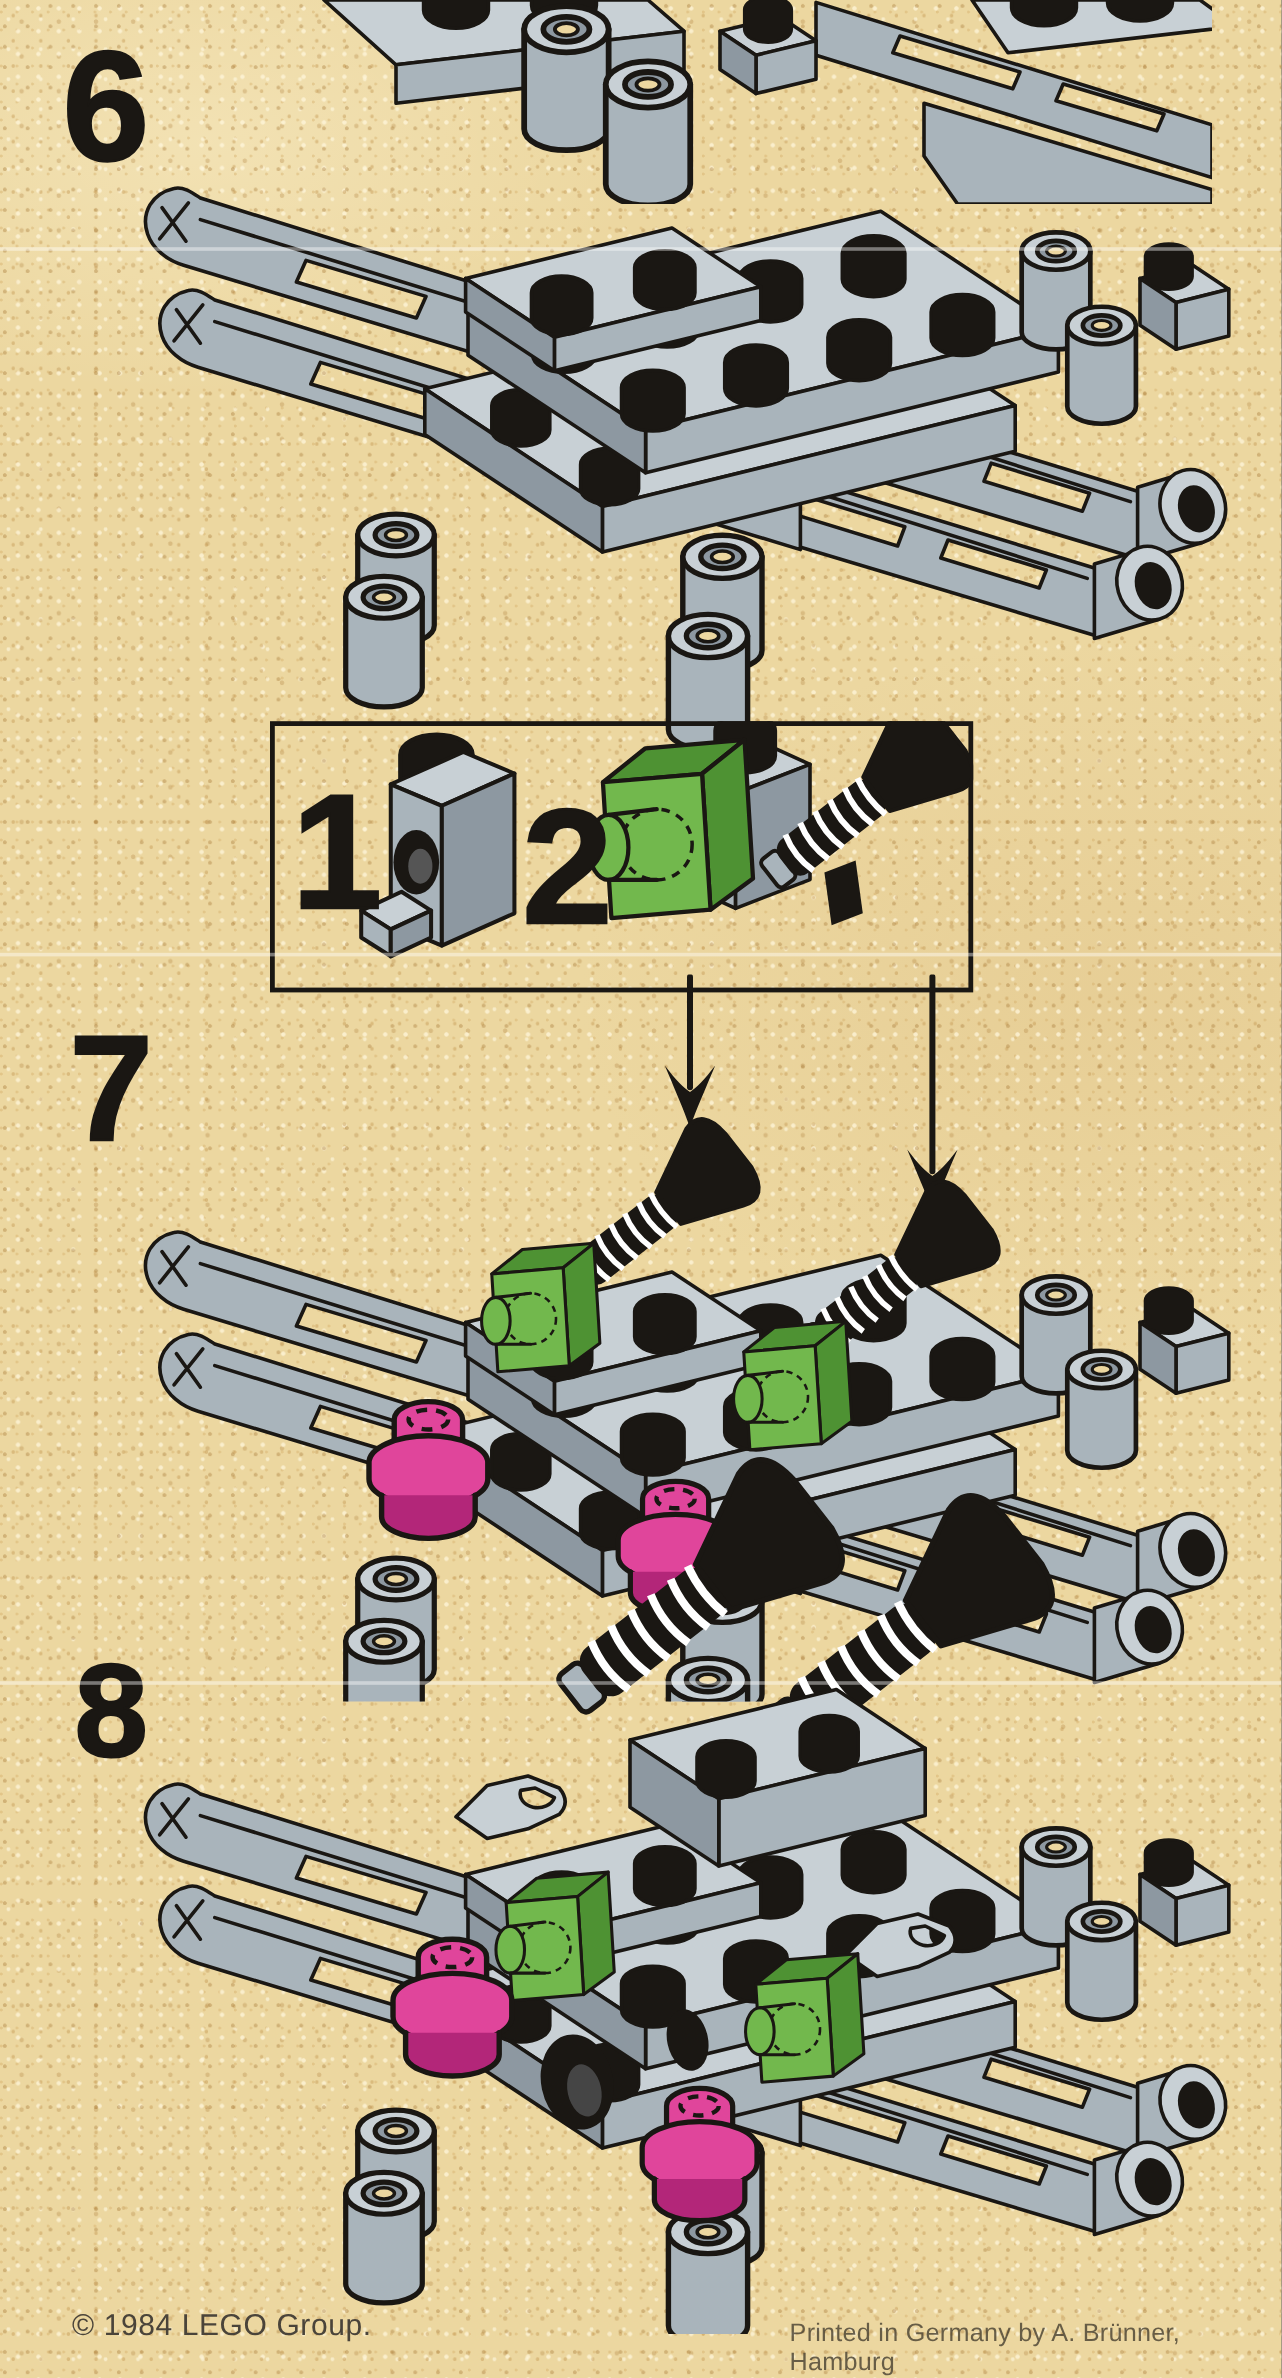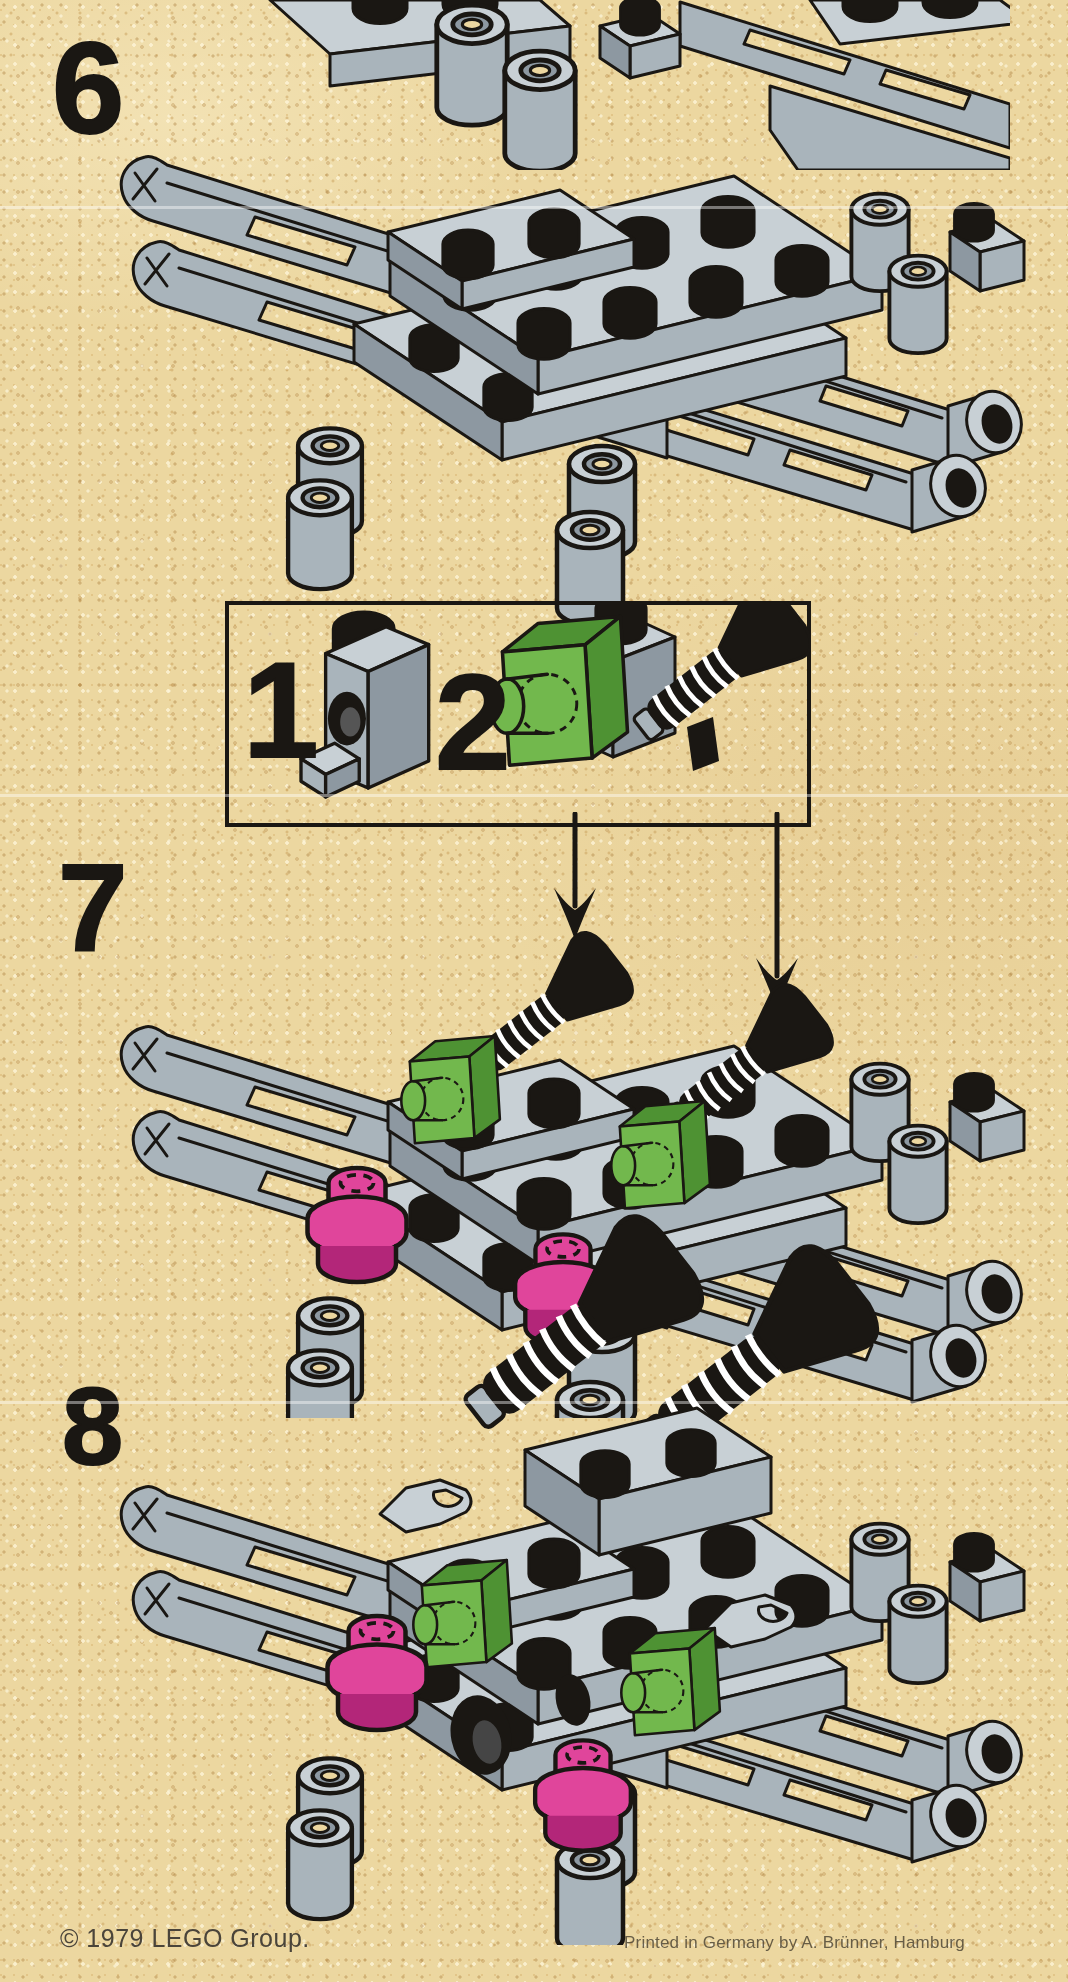--- a/index.html
+++ b/index.html
@@ -40,22 +40,22 @@
     -webkit-text-stroke:2px var(--ink);z-index:2;
   }
   .inset-art{position:absolute;left:-4px;top:-4px;z-index:1;}
   .crease{position:absolute;left:0;width:1068px;height:3px;z-index:6;
     background:rgba(255,255,255,.42);}
   .footer-copyright{
     position:absolute;left:60px;top:1924px;z-index:4;
     font-size:25px;letter-spacing:.5px;color:var(--text);
   }
   .footer-printer{
-    position:absolute;left:624px;top:1933px;z-index:4;
-    font-size:17px;letter-spacing:.2px;color:rgba(70,63,48,.8);
+    position:absolute;left:658px;top:1933px;z-index:4;
+    font-size:21px;letter-spacing:.2px;color:rgba(70,63,48,.8);
   }
   .watermark{
     position:absolute;right:0px;top:1903px;z-index:7;
     font-size:54px;font-weight:800;letter-spacing:-1px;
     color:var(--watermark-red);opacity:.8;white-space:nowrap;
   }
   
   .ol{stroke:var(--ink);stroke-width:3;stroke-linejoin:round;stroke-linecap:round;}
   .olt{stroke:var(--ink);stroke-width:2;}
   .nf{fill:none;}
@@ -260,16 +260,16 @@
     <use href="#greenbrick" transform="translate(320,432) scale(0.85)"></use>
     <use href="#greenbrick" transform="translate(528,500) scale(0.85)"></use>
 
     <ellipse class="f-blk" cx="386" cy="595" rx="30" ry="40" transform="rotate(-12 386 595)"></ellipse>
     <ellipse cx="392" cy="602" rx="14" ry="22" fill="#454545" transform="rotate(-12 392 602)"></ellipse>
     <ellipse class="f-blk" cx="478" cy="560" rx="17" ry="26" transform="rotate(-12 478 560)"></ellipse>
     <use href="#pinkround" transform="translate(282,488) scale(1.5)"></use>
     <use href="#pinkround" transform="translate(488,612) scale(1.45)"></use>
   </svg>
 
-  <div class="footer-copyright">© 1979 LEGO Group.</div>
+  <div class="footer-copyright">© 1984 LEGO Group.</div>
   <div class="footer-printer">Printed in Germany by A. Brünner, Hamburg</div>
 
 </div>
 
 </body></html>

